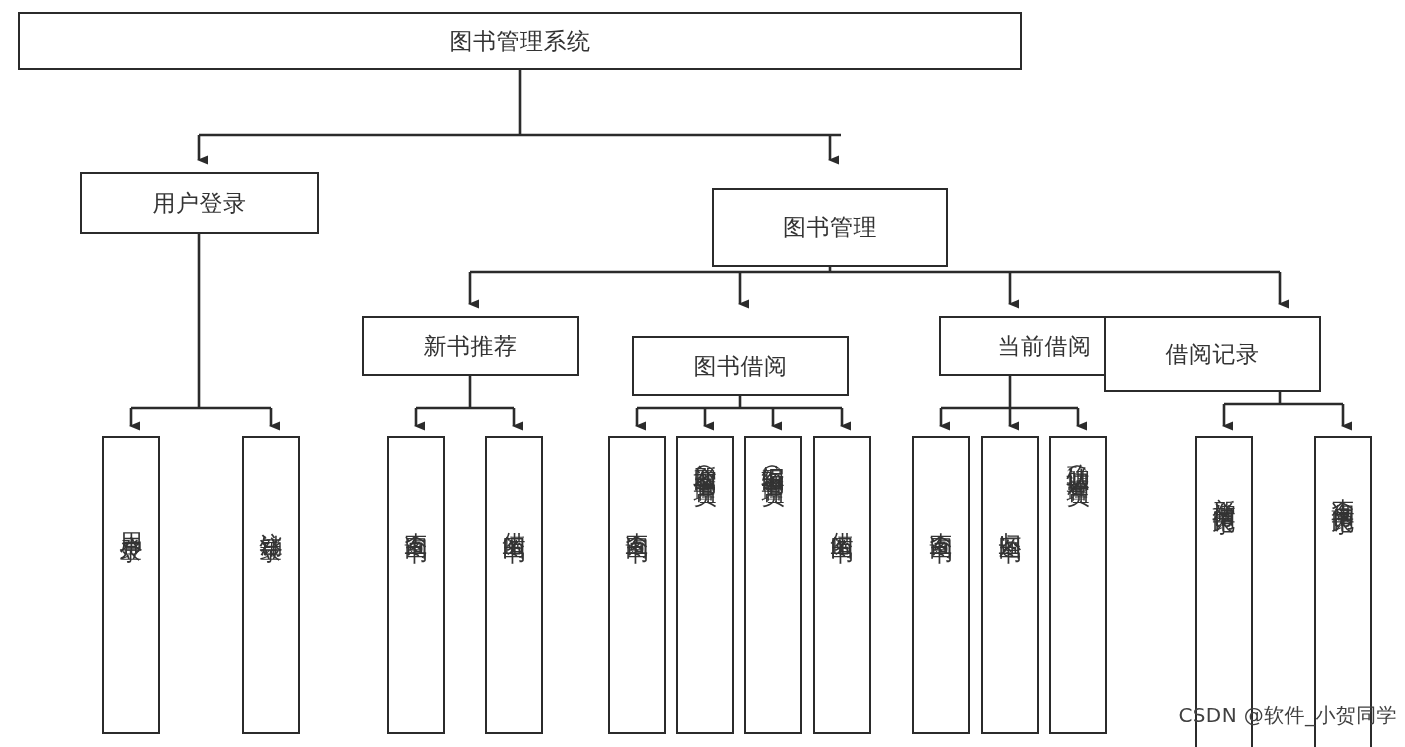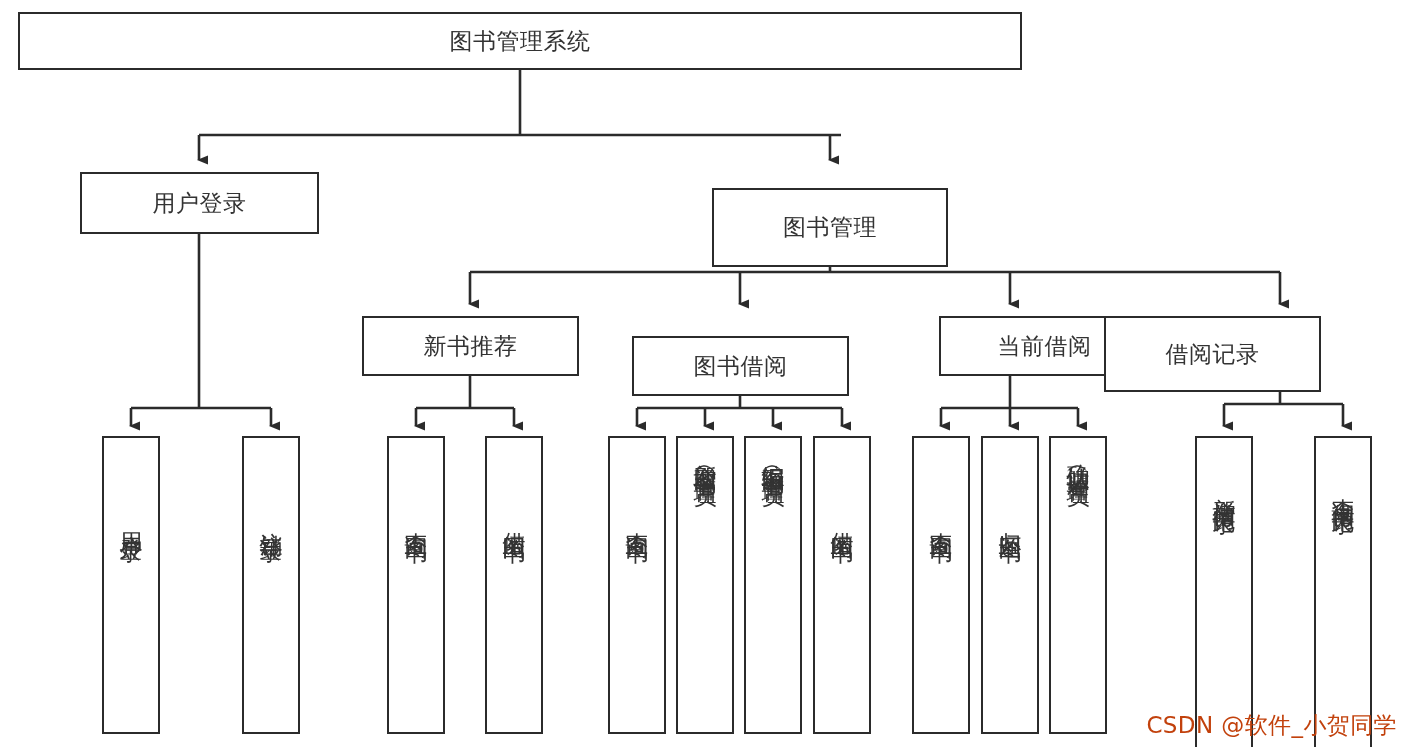--- a/index.html
+++ b/index.html
@@ -51,23 +51,23 @@
     writing-mode: vertical-rl;
     text-orientation: upright;
     font-size: 23px;
     line-height: 1.35;
     letter-spacing: 3px;
     white-space: nowrap;
   }
   .watermark {
     position: absolute;
     right: 8px;
-    bottom: 6px;
-    font-size: 23px;
-    color: #c2410c;
+    bottom: 18px;
+    font-size: 20px;
+    color: #404040;
     letter-spacing: 0.4px;
     z-index: 5;
     white-space: nowrap;
   }
 </style>
 </head>
 <body>
 
 <div id="canvas">
 

